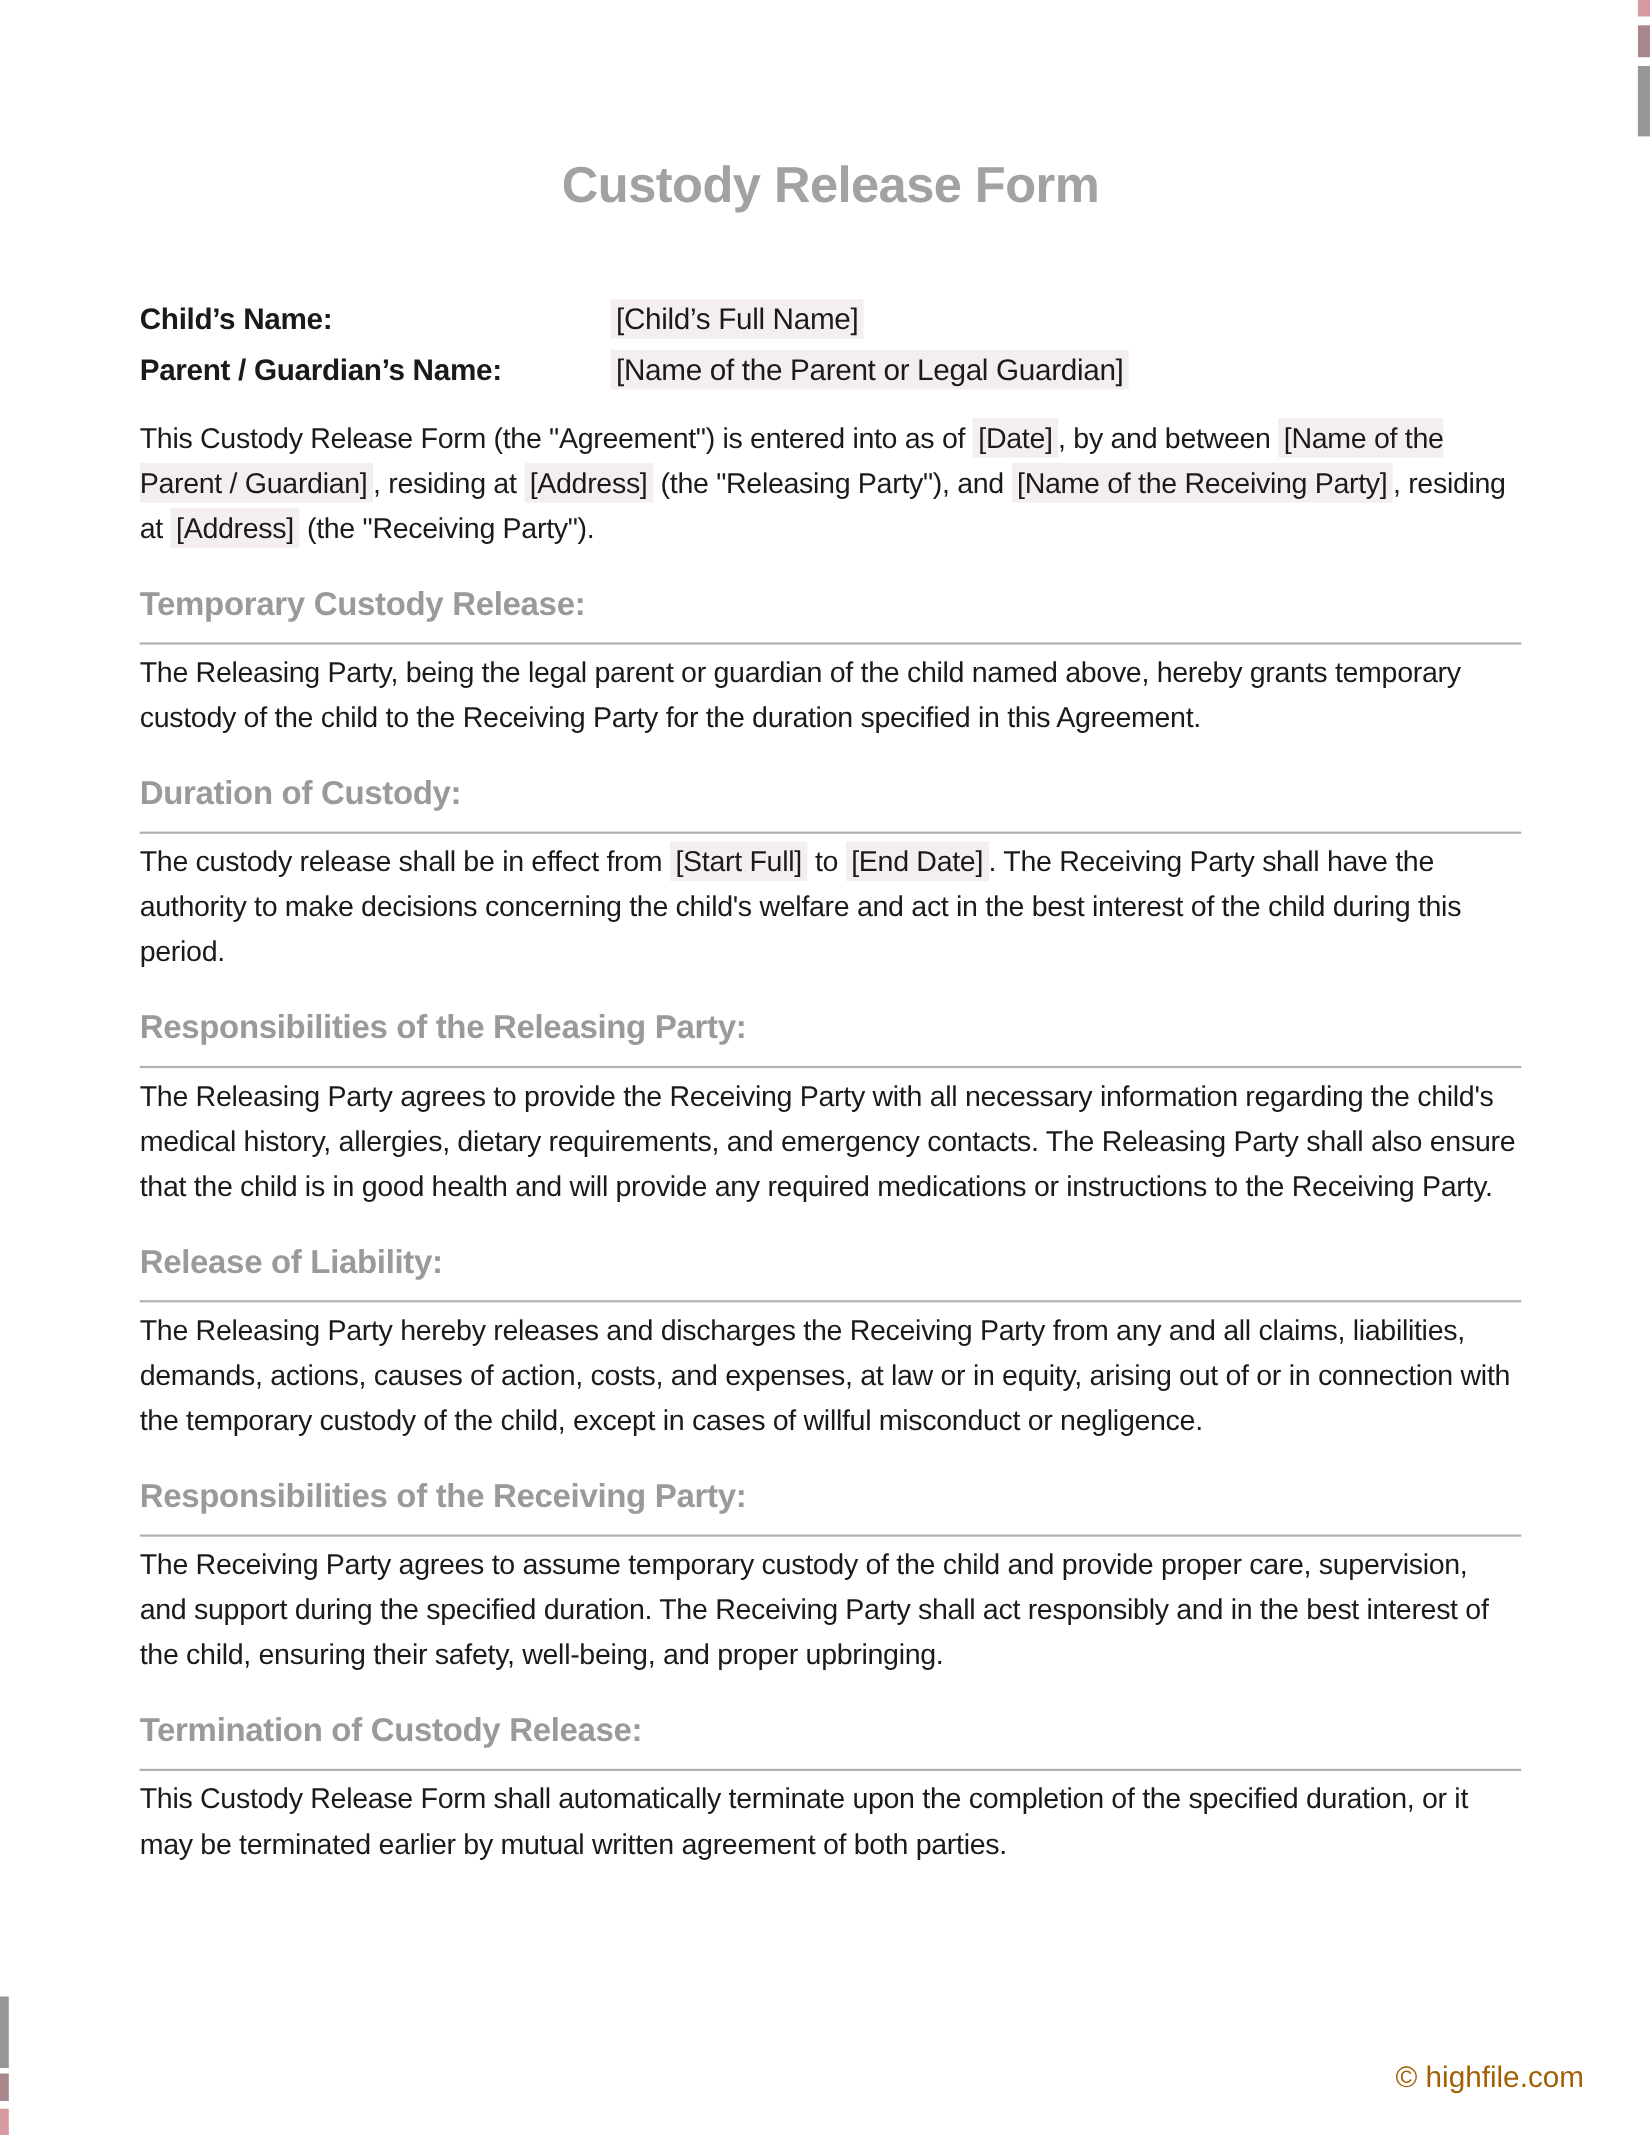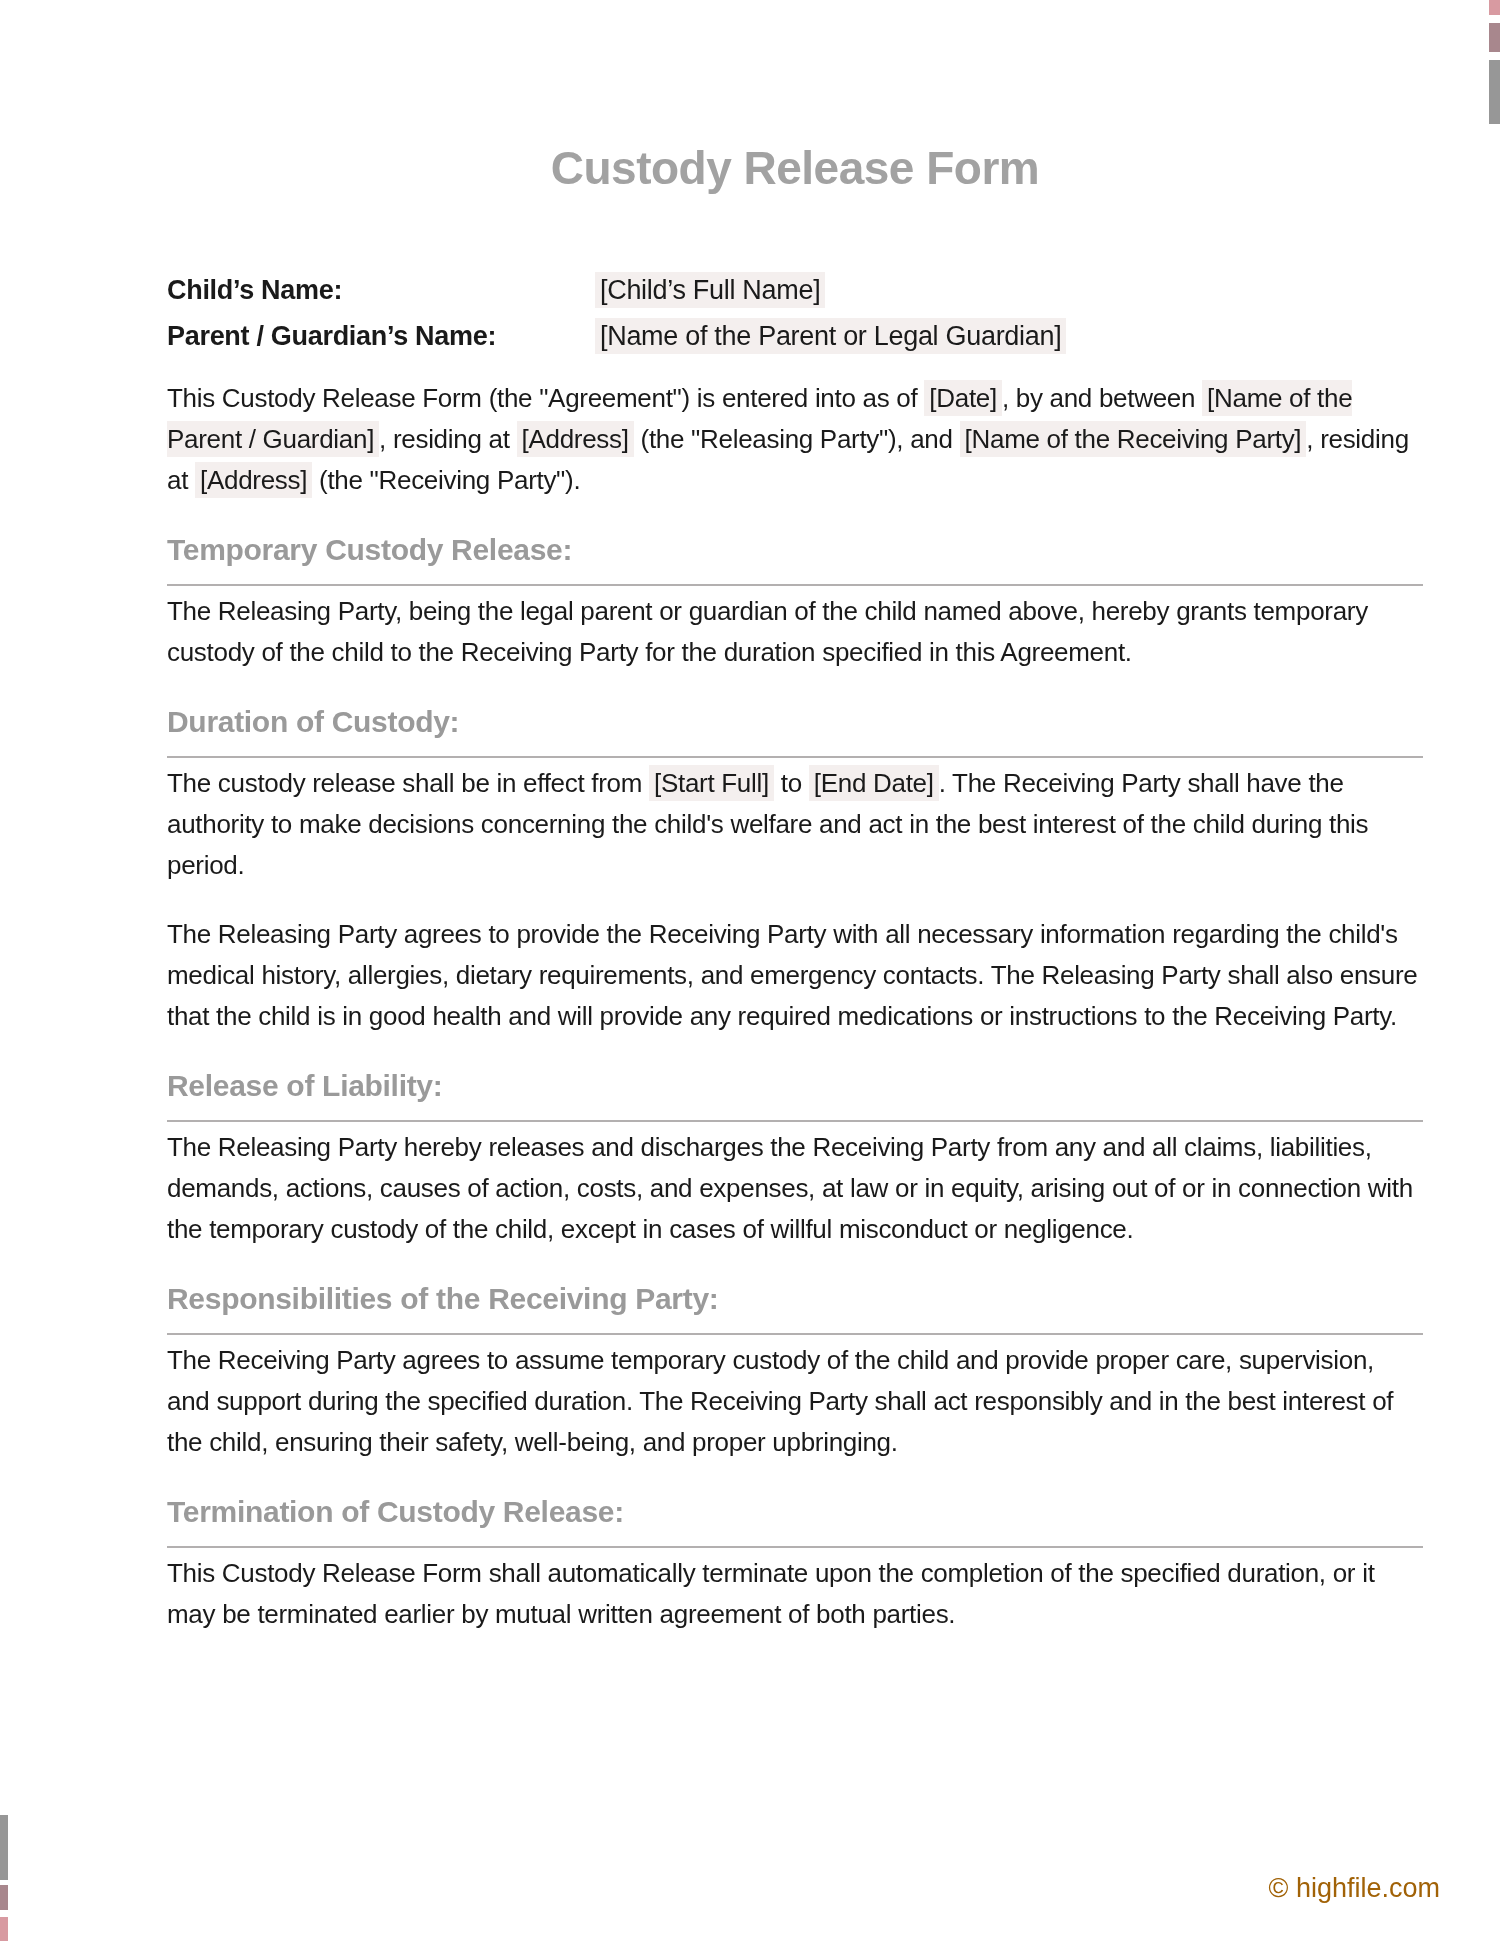--- a/index.html
+++ b/index.html
@@ -20,21 +20,20 @@
     color:var(--body-black);
     position:relative;
     overflow:hidden;
   }
   .page{position:absolute;inset:0;}
   .content{
     position:absolute;
     left:127px;
     width:1256px;
     top:0;
-    margin-left:40px;
   }
   .doc-title{
     margin:142px 0 0 0;
     text-align:center;
     font-size:46px;
     line-height:52px;
     font-weight:bold;
     color:var(--title-gray);
     letter-spacing:-0.5px;
   }
@@ -125,20 +124,21 @@
       <h2>Temporary Custody Release:</h2>
       <p class="bodytext"><span>The Releasing Party, being the legal parent or guardian of the child named above, hereby grants temporary custody of the child to the Receiving Party for the duration specified in this Agreement.</span></p>
     </section>
 
     <section class="sec">
       <h2>Duration of Custody:</h2>
       <p class="bodytext"><span>The custody release shall be in effect from </span><span class="hl">[Start Full]</span><span> to </span><span class="hl">[End Date]</span><span>. The Receiving Party shall have the authority to make decisions concerning the child's welfare and act in the best interest of the child during this period.</span></p>
     </section>
 
     <section class="sec">
+      <h2>Responsibilities of the Releasing Party:</h2>
       <p class="bodytext"><span>The Releasing Party agrees to provide the Receiving Party with all necessary information regarding the child's medical history, allergies, dietary requirements, and emergency contacts. The Releasing Party shall also ensure that the child is in good health and will provide any required medications or instructions to the Receiving Party.</span></p>
     </section>
 
     <section class="sec">
       <h2>Release of Liability:</h2>
       <p class="bodytext"><span>The Releasing Party hereby releases and discharges the Receiving Party from any and all claims, liabilities, demands, actions, causes of action, costs, and expenses, at law or in equity, arising out of or in connection with the temporary custody of the child, except in cases of willful misconduct or negligence.</span></p>
     </section>
 
     <section class="sec">
       <h2>Responsibilities of the Receiving Party:</h2>

